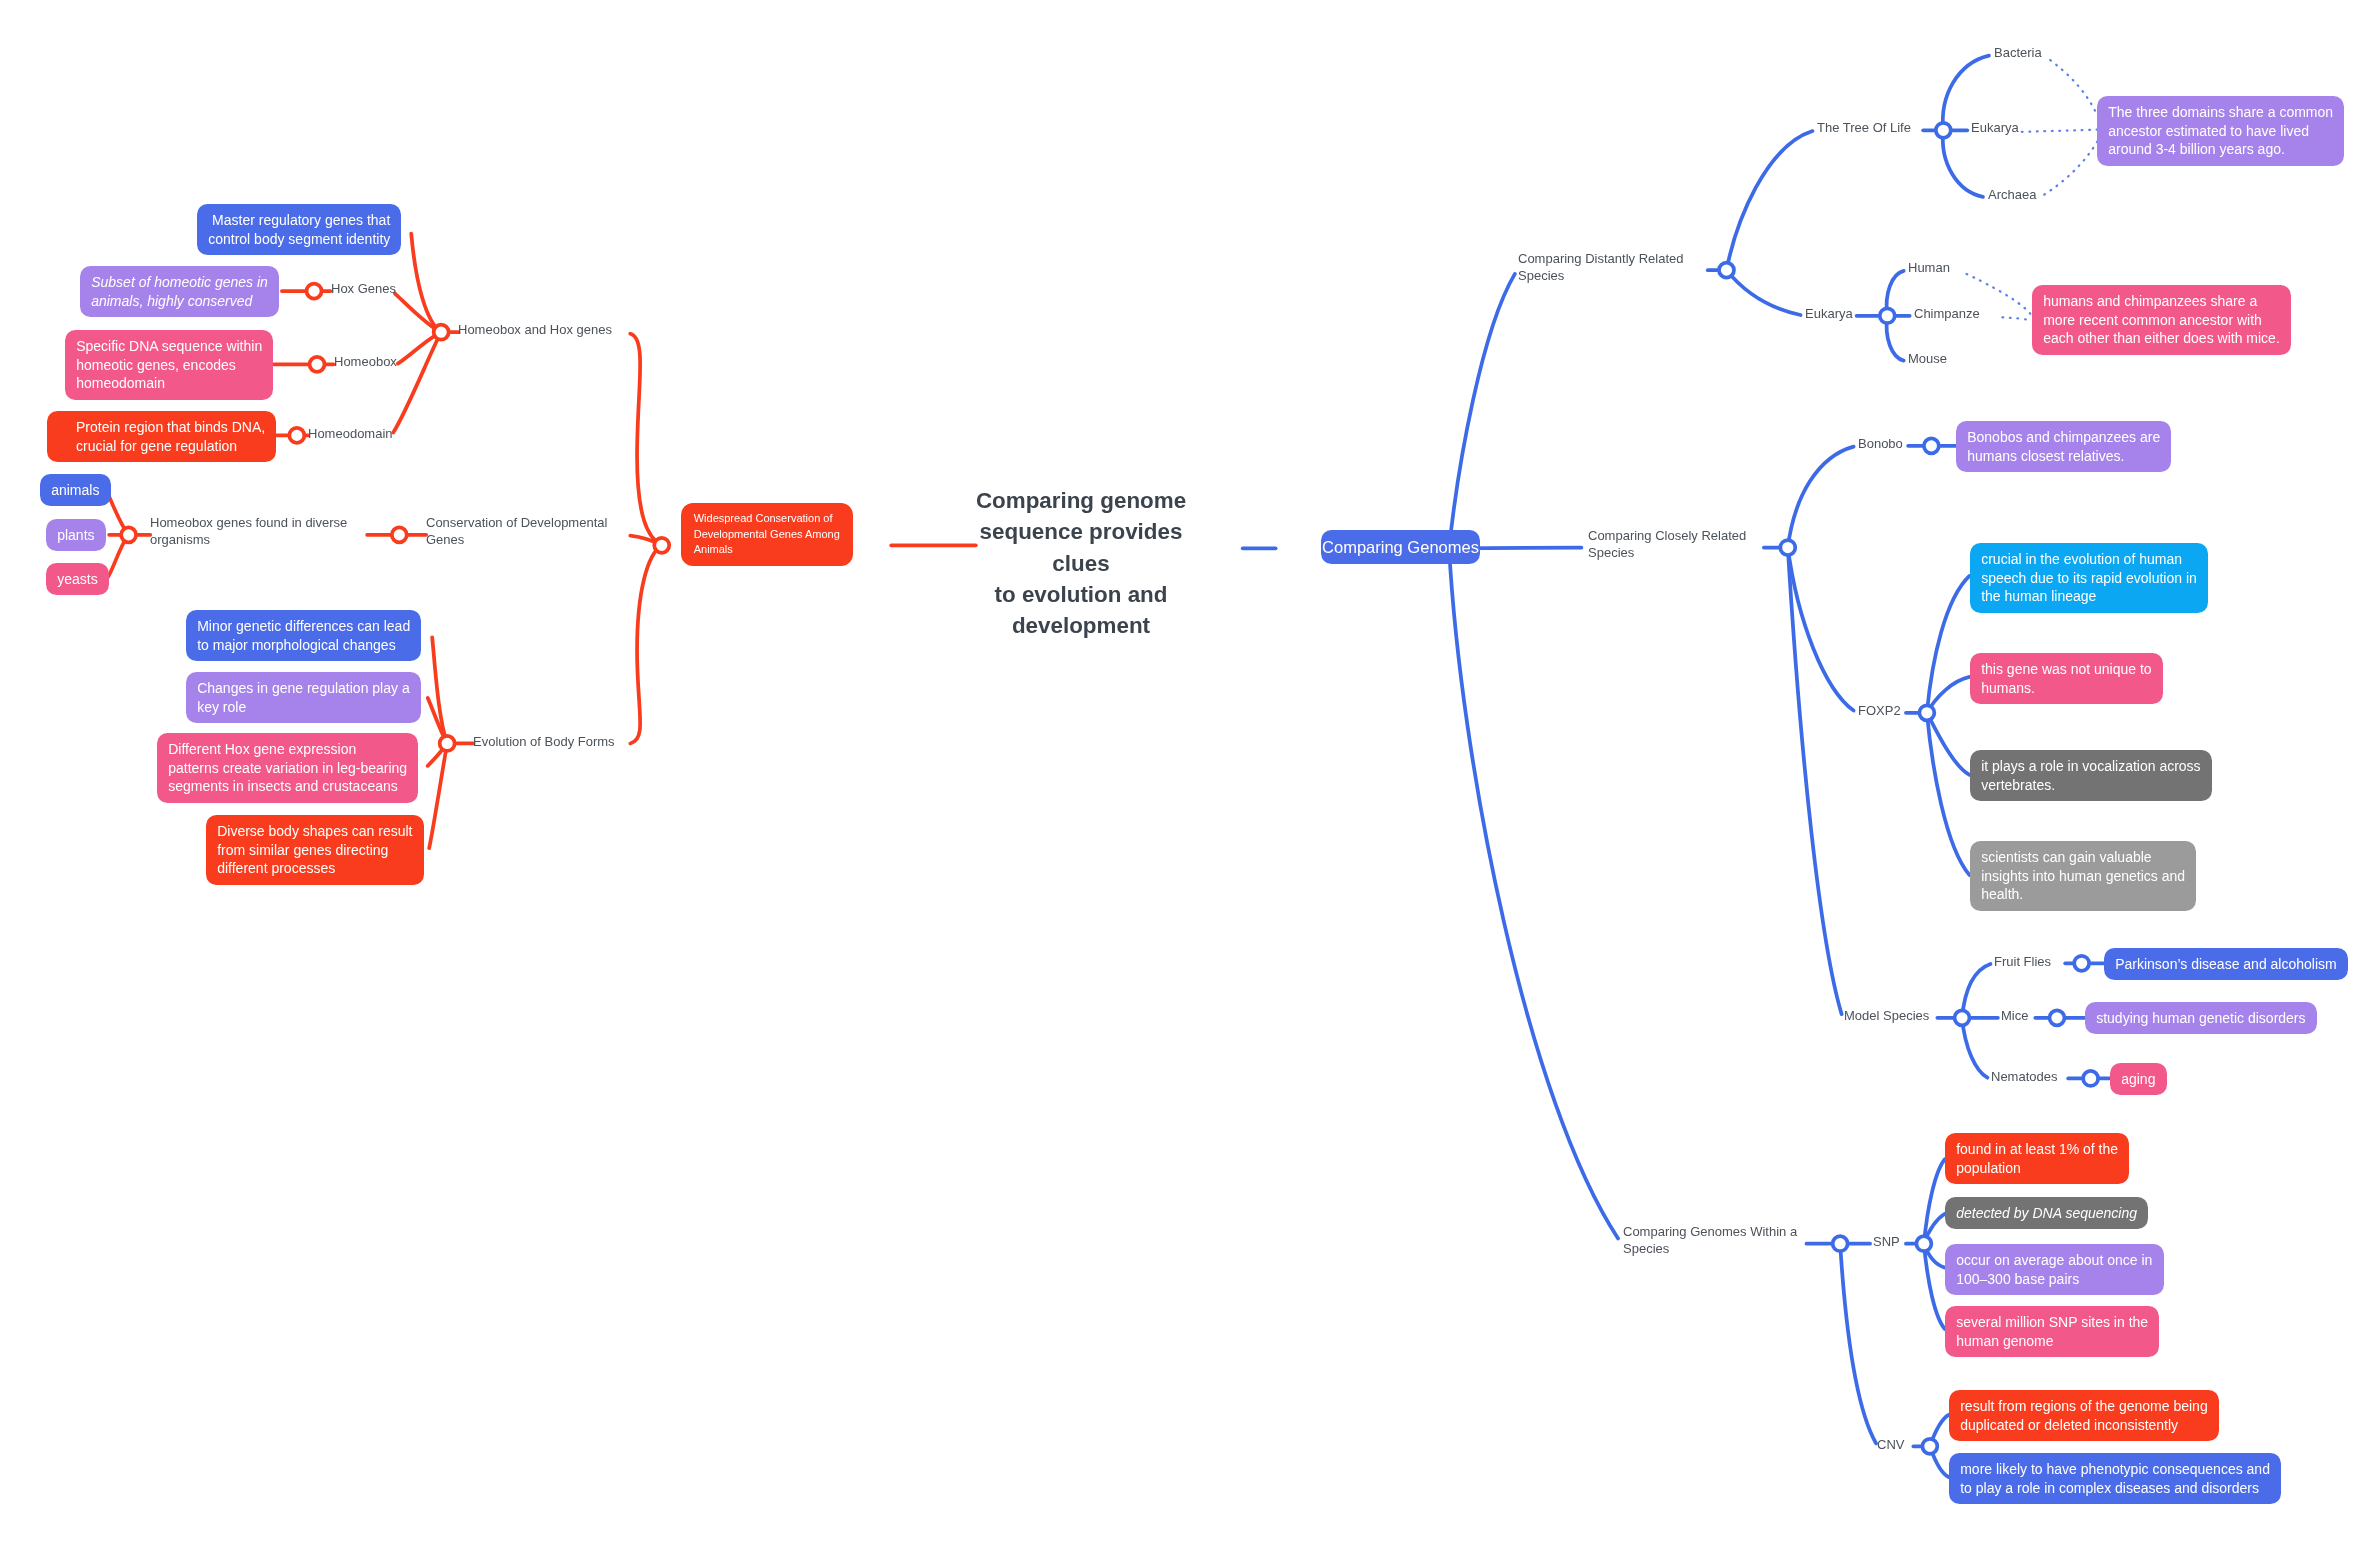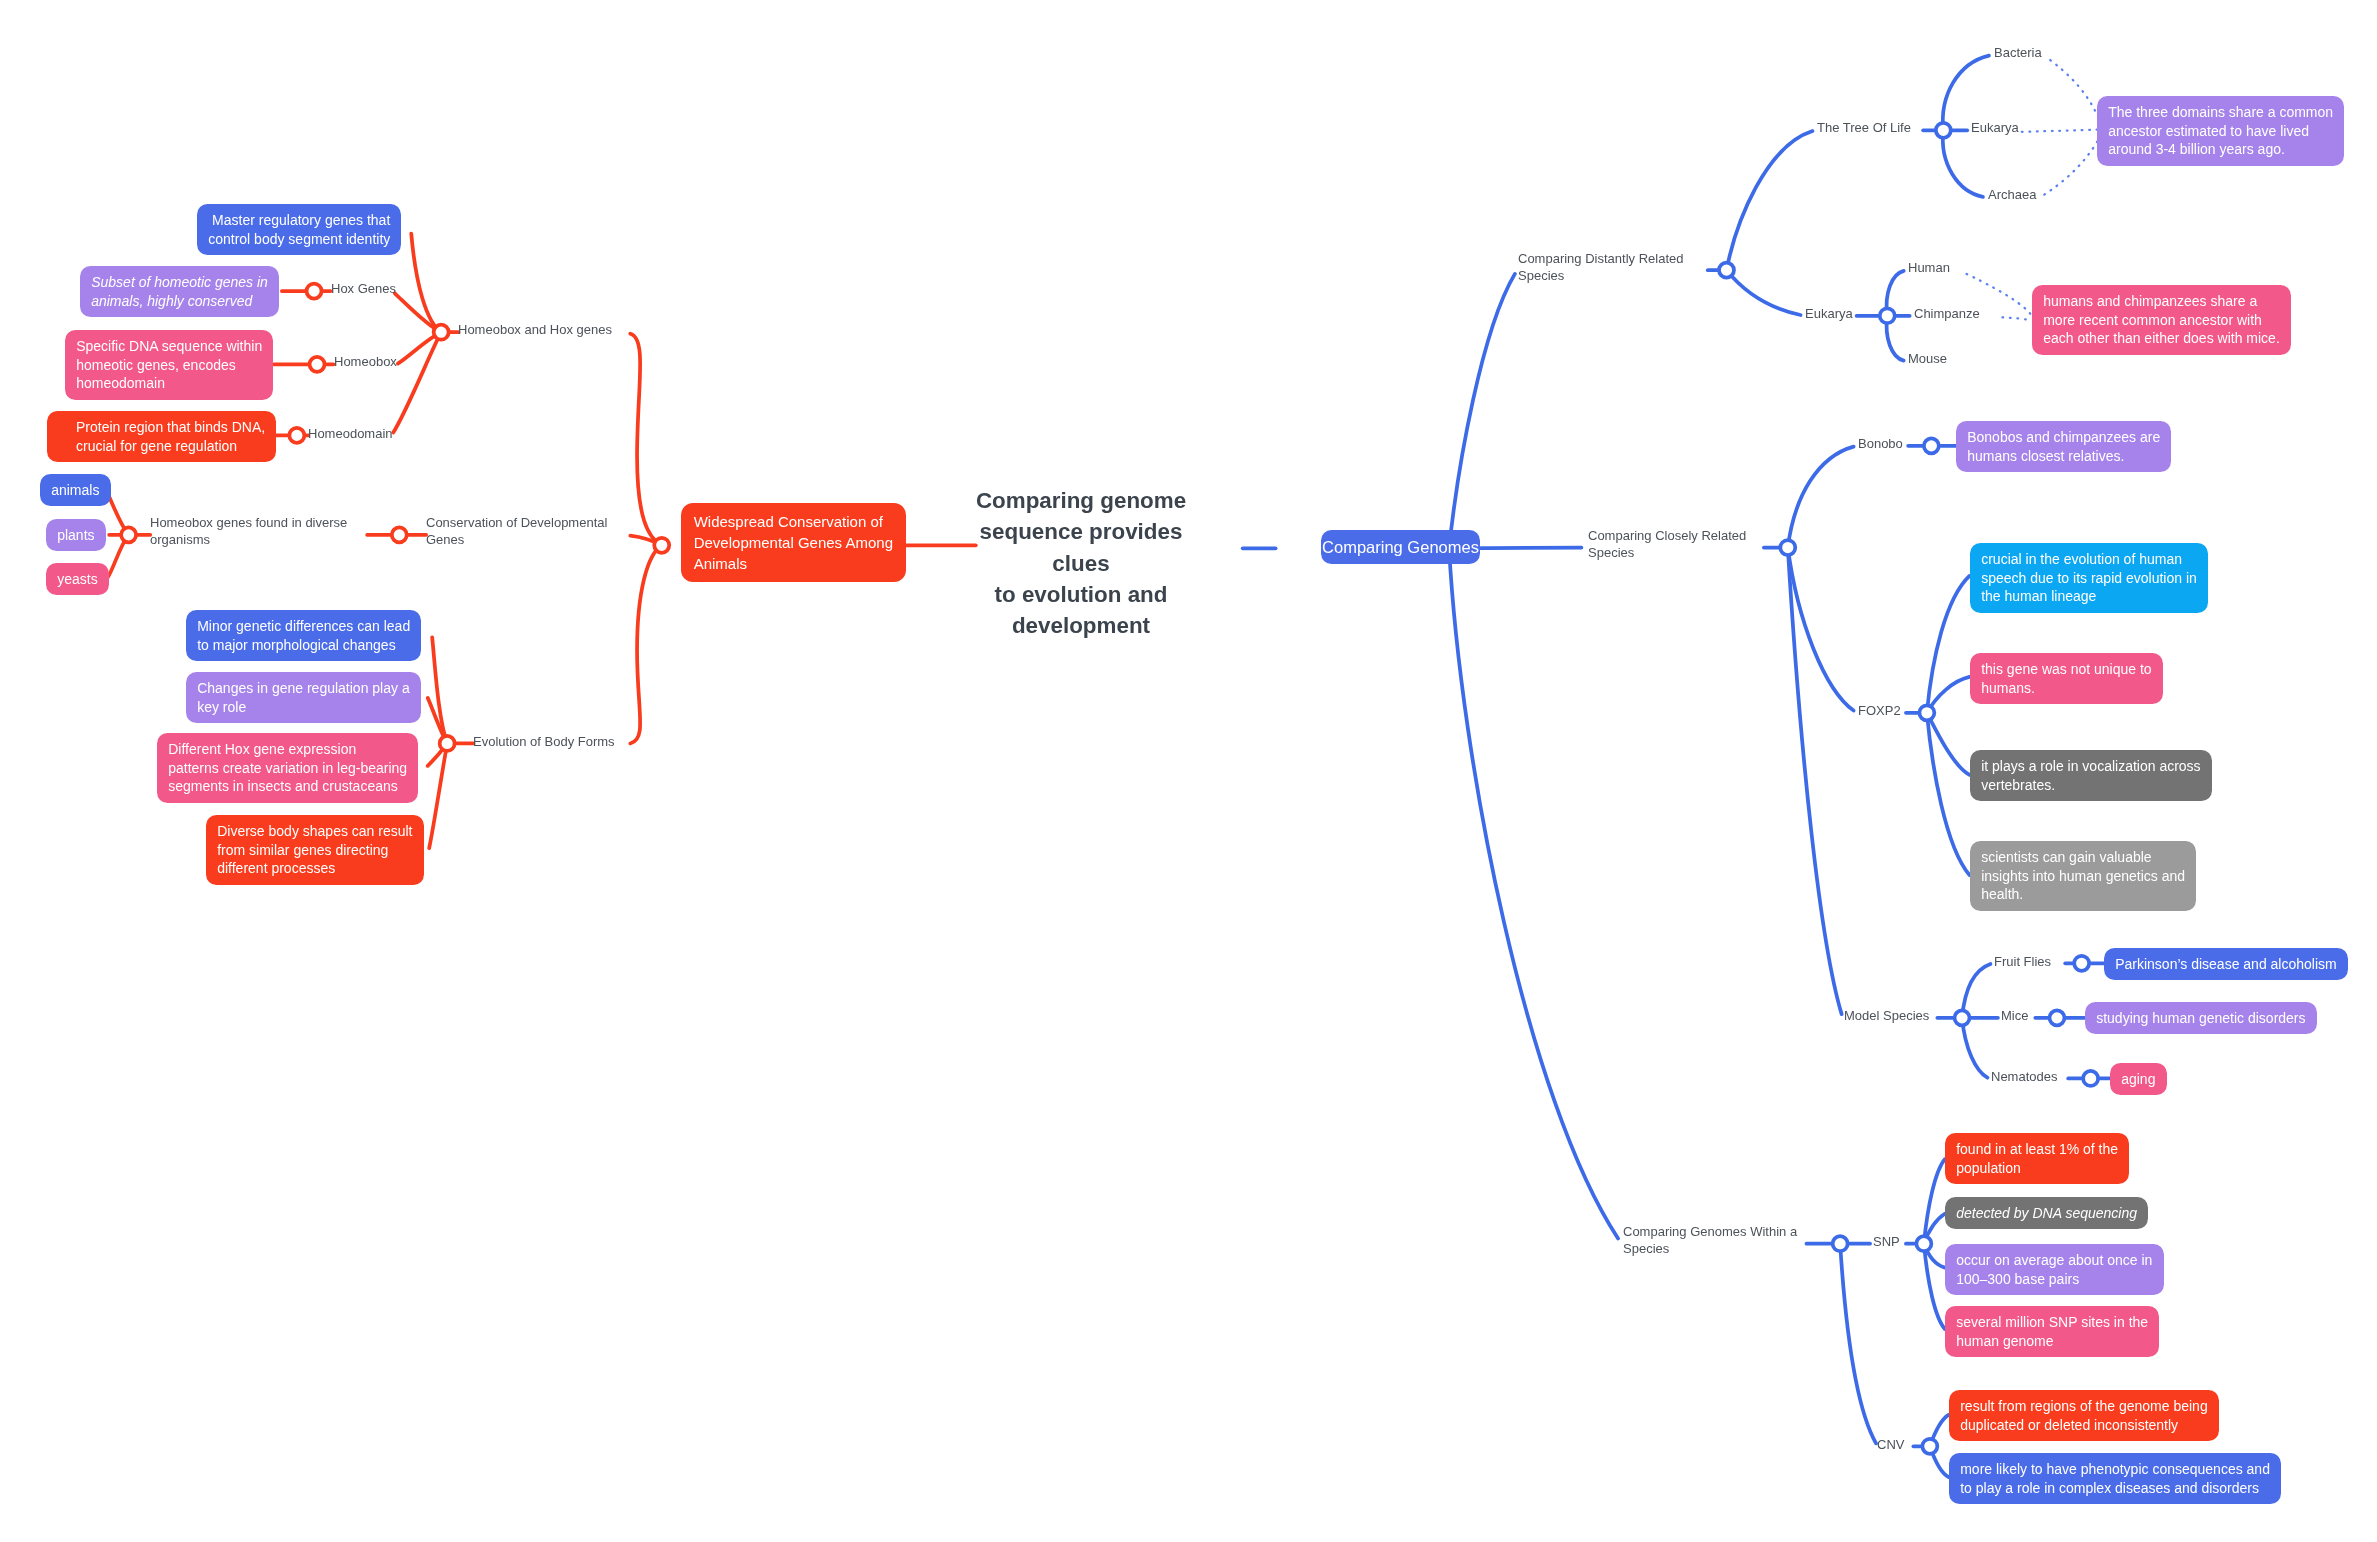--- a/index.html
+++ b/index.html
@@ -2,21 +2,21 @@
 <html style="font-size:12px"><head>
 <meta charset="utf-8">
 <style>
   html,body{margin:0;padding:0;background:#ffffff;}
   body{width:2377px;height:1543px;position:relative;overflow:hidden;
        font-family:"Liberation Sans",sans-serif;}
   #canvas{position:absolute;left:0;top:0;width:2377px;height:1543px;}
   svg.wires{position:absolute;left:0;top:0;width:2377px;height:1543px;}
   .note{position:absolute;box-sizing:border-box;color:#fff;font-size:14px;
         line-height:1.35;padding:6.7px 11.2px;border-radius:10.5px;white-space:pre-line;}
-  .note.big{font-size:15px;line-height:1.4;padding:8.2px 12.7px;border-radius:12px;}
+  .note.big{font-size:11px;line-height:1.4;padding:8.2px 12.7px;border-radius:12px;}
   .lbl{position:absolute;color:#4c525a;font-size:13px;line-height:1.3;white-space:pre-line;}
   .topic{position:absolute;box-sizing:border-box;color:#fff;font-size:16.5px;
          text-align:center;padding:7.5px 0;border-radius:10.5px;white-space:nowrap;margin-left:44px;}
   .title{position:absolute;font-weight:700;font-size:22.4px;color:#3b434d;
          text-align:center;line-height:1.4;white-space:pre-line;}
 </style>
 </head>
 <body>
 
 <div id="canvas">

